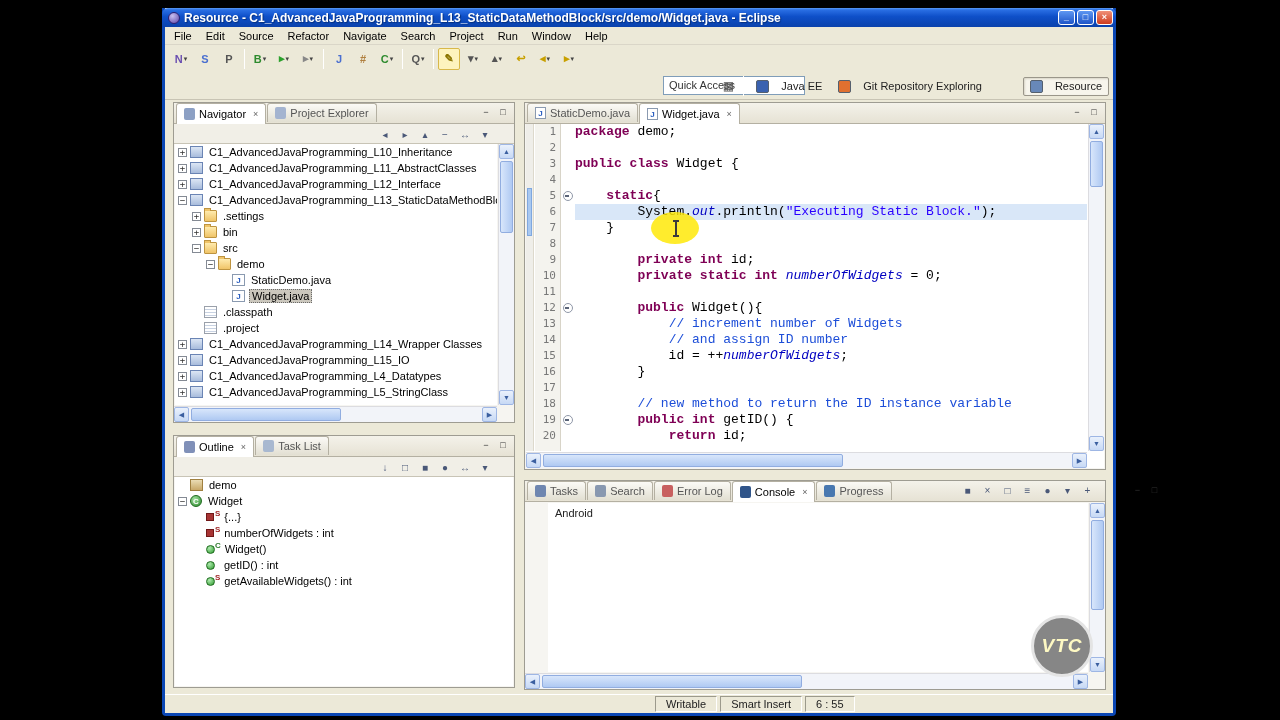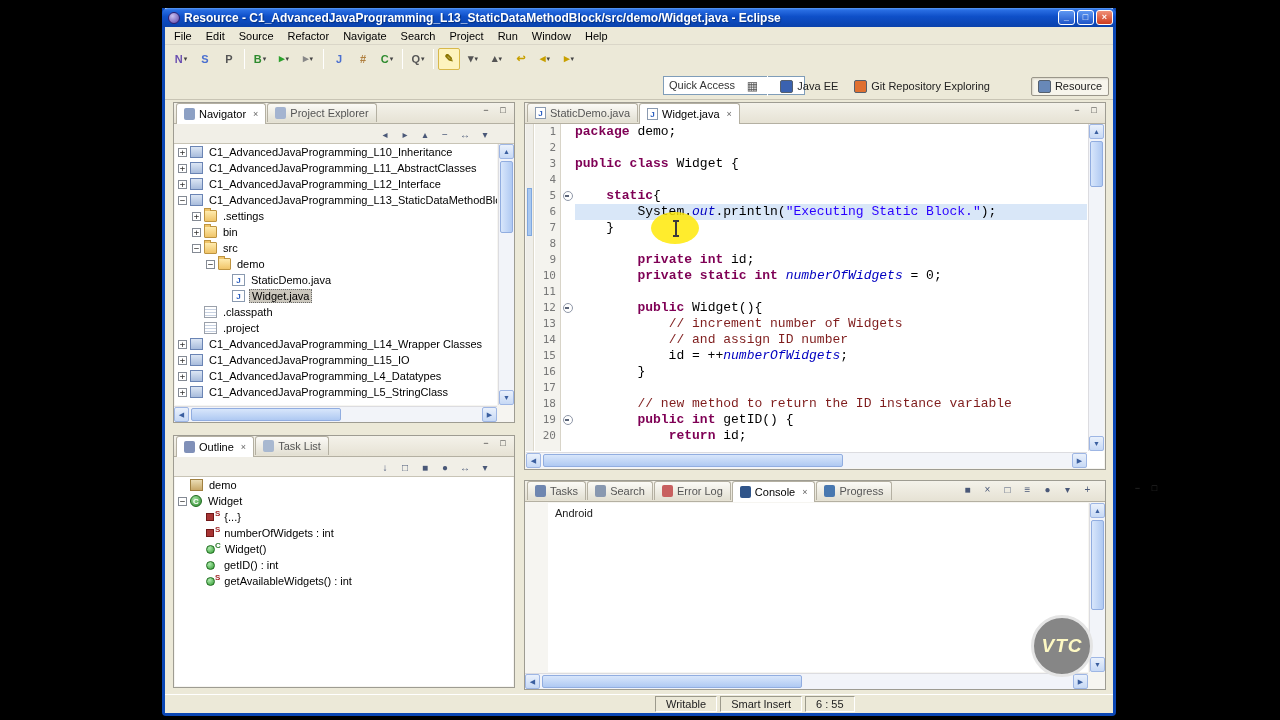--- a/index.html
+++ b/index.html
@@ -34,27 +34,27 @@
   .tb-dd{font-size:7px;color:#444;margin-left:1px;}
   .tb-sep{width:1px;height:20px;background:#C6C2B4;border-right:1px solid #fff;margin:0 3px;}
   .toolbar2{position:absolute;left:0;top:64px;width:100%;height:28px;background:#ECE9D8;
     border-bottom:1px solid #C8C4B4;display:flex;align-items:center;}
   .quick-access{position:absolute;left:498px;top:4px;width:142px;height:19px;background:#fff;
     border:1px solid #7F9DB9;font-size:11px;color:#333;padding:2px 5px;}
   .persp-area{position:absolute;right:4px;top:2px;display:flex;align-items:center;gap:2px;height:24px;}
   .persp-open{width:20px;height:20px;border:1px solid transparent;text-align:center;
     font-size:12px;color:#555;line-height:18px;}
   .persp-sep{width:1px;height:20px;background:#C6C2B4;border-right:1px solid #fff;margin:0 3px;}
-  .persp{display:flex;align-items:center;gap:4px;padding:2px 6px;font-size:11px;color:#222;
+  .persp{display:flex;align-items:center;gap:12px;padding:2px 6px;font-size:11px;color:#222;
     border:1px solid transparent;border-radius:2px;}
   .persp.active{background:#F7F5EC;border:1px solid #9A968A;box-shadow:inset 1px 1px 2px #D8D4C6;margin-left:32px;}
   .persp-icon{width:13px;height:13px;border:1px solid #55606E;border-radius:2px;flex:none;}
   
   .panel,.editor{position:absolute;background:#F6F5F1;border:1px solid #9E9C92;}
-  .tabrow{display:flex;align-items:flex-start;height:21px;background:linear-gradient(#F4F2EA,#E6E2D4);
+  .tabrow{display:flex;align-items:center;height:21px;background:linear-gradient(#F4F2EA,#E6E2D4);
     border-bottom:1px solid #B4B0A2;padding-left:2px;gap:33px;}
   .ptab{display:flex;align-items:center;gap:4px;height:19px;padding:0 7px;font-size:11px;color:#555;
     background:linear-gradient(#FBFAF6,#E2DFD2);border:1px solid #B4B0A2;border-bottom:none;
     border-radius:3px 3px 0 0;margin-right:1px;white-space:nowrap;}
   .ptab.active{background:#fff;color:#000;height:21px;margin-bottom:-1px;position:relative;z-index:2;}
   .tab-icon{width:11px;height:12px;border-radius:2px;flex:none;}
   .tab-icon.ic-jfile{background:#fff;border:1px solid #8A9AB0;border-radius:0;
     font:bold 8px/11px "Liberation Sans",sans-serif;color:#2B5FC0;text-align:center;}
   .tab-close{font-size:9px;color:#666;margin-left:3px;}
   .spacer{flex:1;}
@@ -106,21 +106,21 @@
   .lfold{height:16px;position:relative;}
   .lfold.has::before{content:"";position:absolute;left:1px;top:3px;width:8px;height:8px;
     border:1px solid #9098A8;border-radius:50%;background:#fff;}
   .lfold.has::after{content:"";position:absolute;left:3px;top:7px;width:4px;height:2px;background:#5A6478;}
   .code-area{position:absolute;left:49px;right:17px;top:0;bottom:17px;overflow:hidden;background:#fff;}
   .cline{height:16px;font:13px/16px "Liberation Mono",monospace;white-space:pre;}
   .cline.hl{background:#D9E7F8;}
   .seg-kw{color:#7F0055;font-weight:bold;}
   .seg-pl{color:#000;}
   .seg-str{color:#2A00FF;}
-  .seg-com{color:#7f1d1d;}
+  .seg-com{color:#1d4ed8;}
   .seg-sf{color:#0000C0;font-style:italic;}
   .cursor-glow{position:absolute;left:76px;top:88px;width:48px;height:32px;border-radius:50%;
     background:#FFE800;opacity:.82;z-index:5;}
   .ibeam{position:absolute;left:50%;top:8px;width:2px;height:17px;background:#111;}
   .ibeam::before,.ibeam::after{content:"";position:absolute;left:-2px;width:6px;height:2px;background:#111;}
   .ibeam::before{top:0;} .ibeam::after{bottom:0;}
   
   .vscroll{position:absolute;right:0;width:16px;background:#F2F4F9;border-left:1px solid #DCDCE0;}
   .hscroll{position:absolute;bottom:0;height:16px;background:#F2F4F9;border-top:1px solid #DCDCE0;}
   .sbtn{position:absolute;width:15px;height:15px;background:linear-gradient(#EAF1FC,#C7D9F5);

